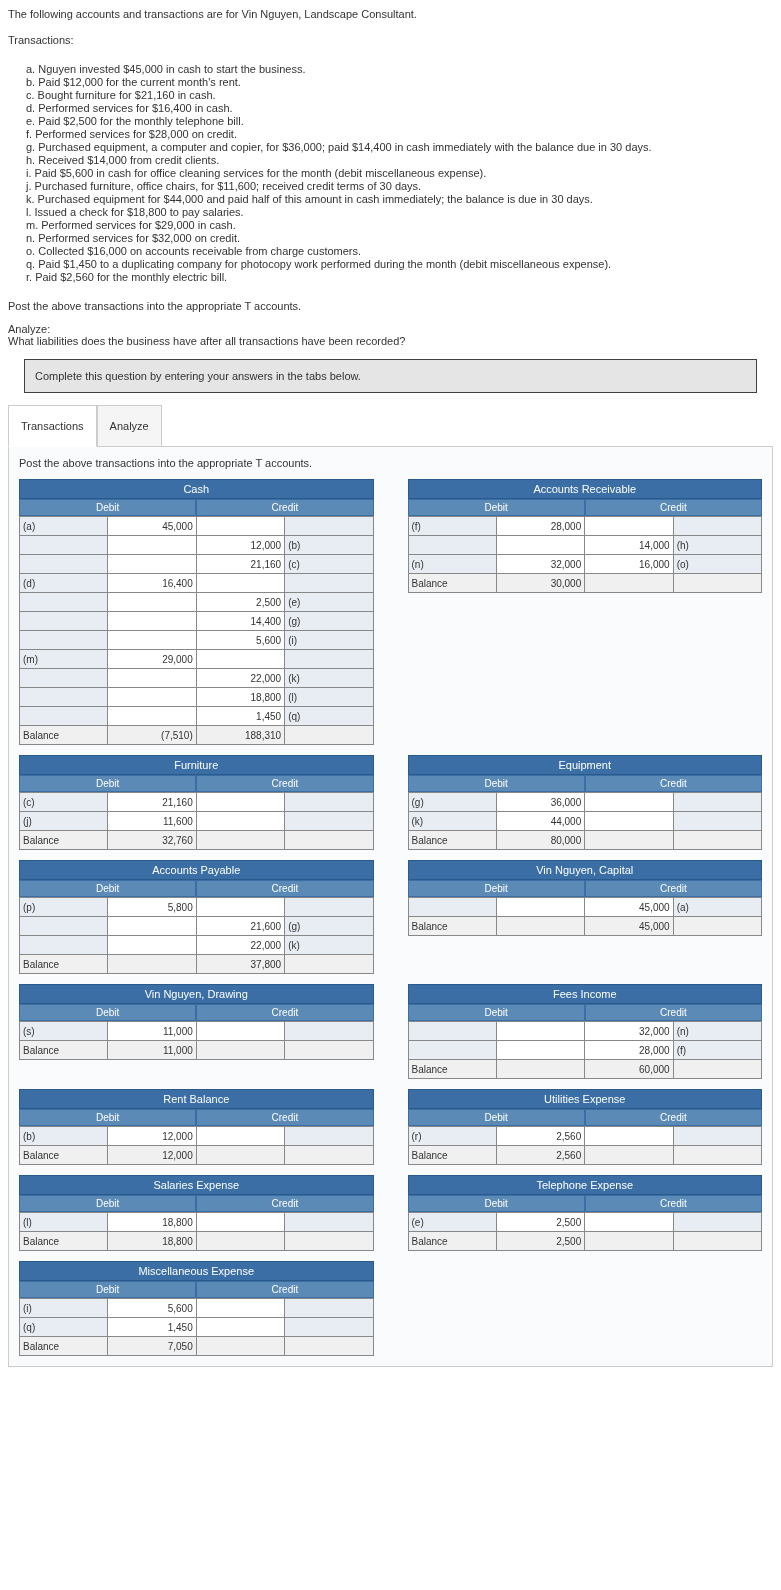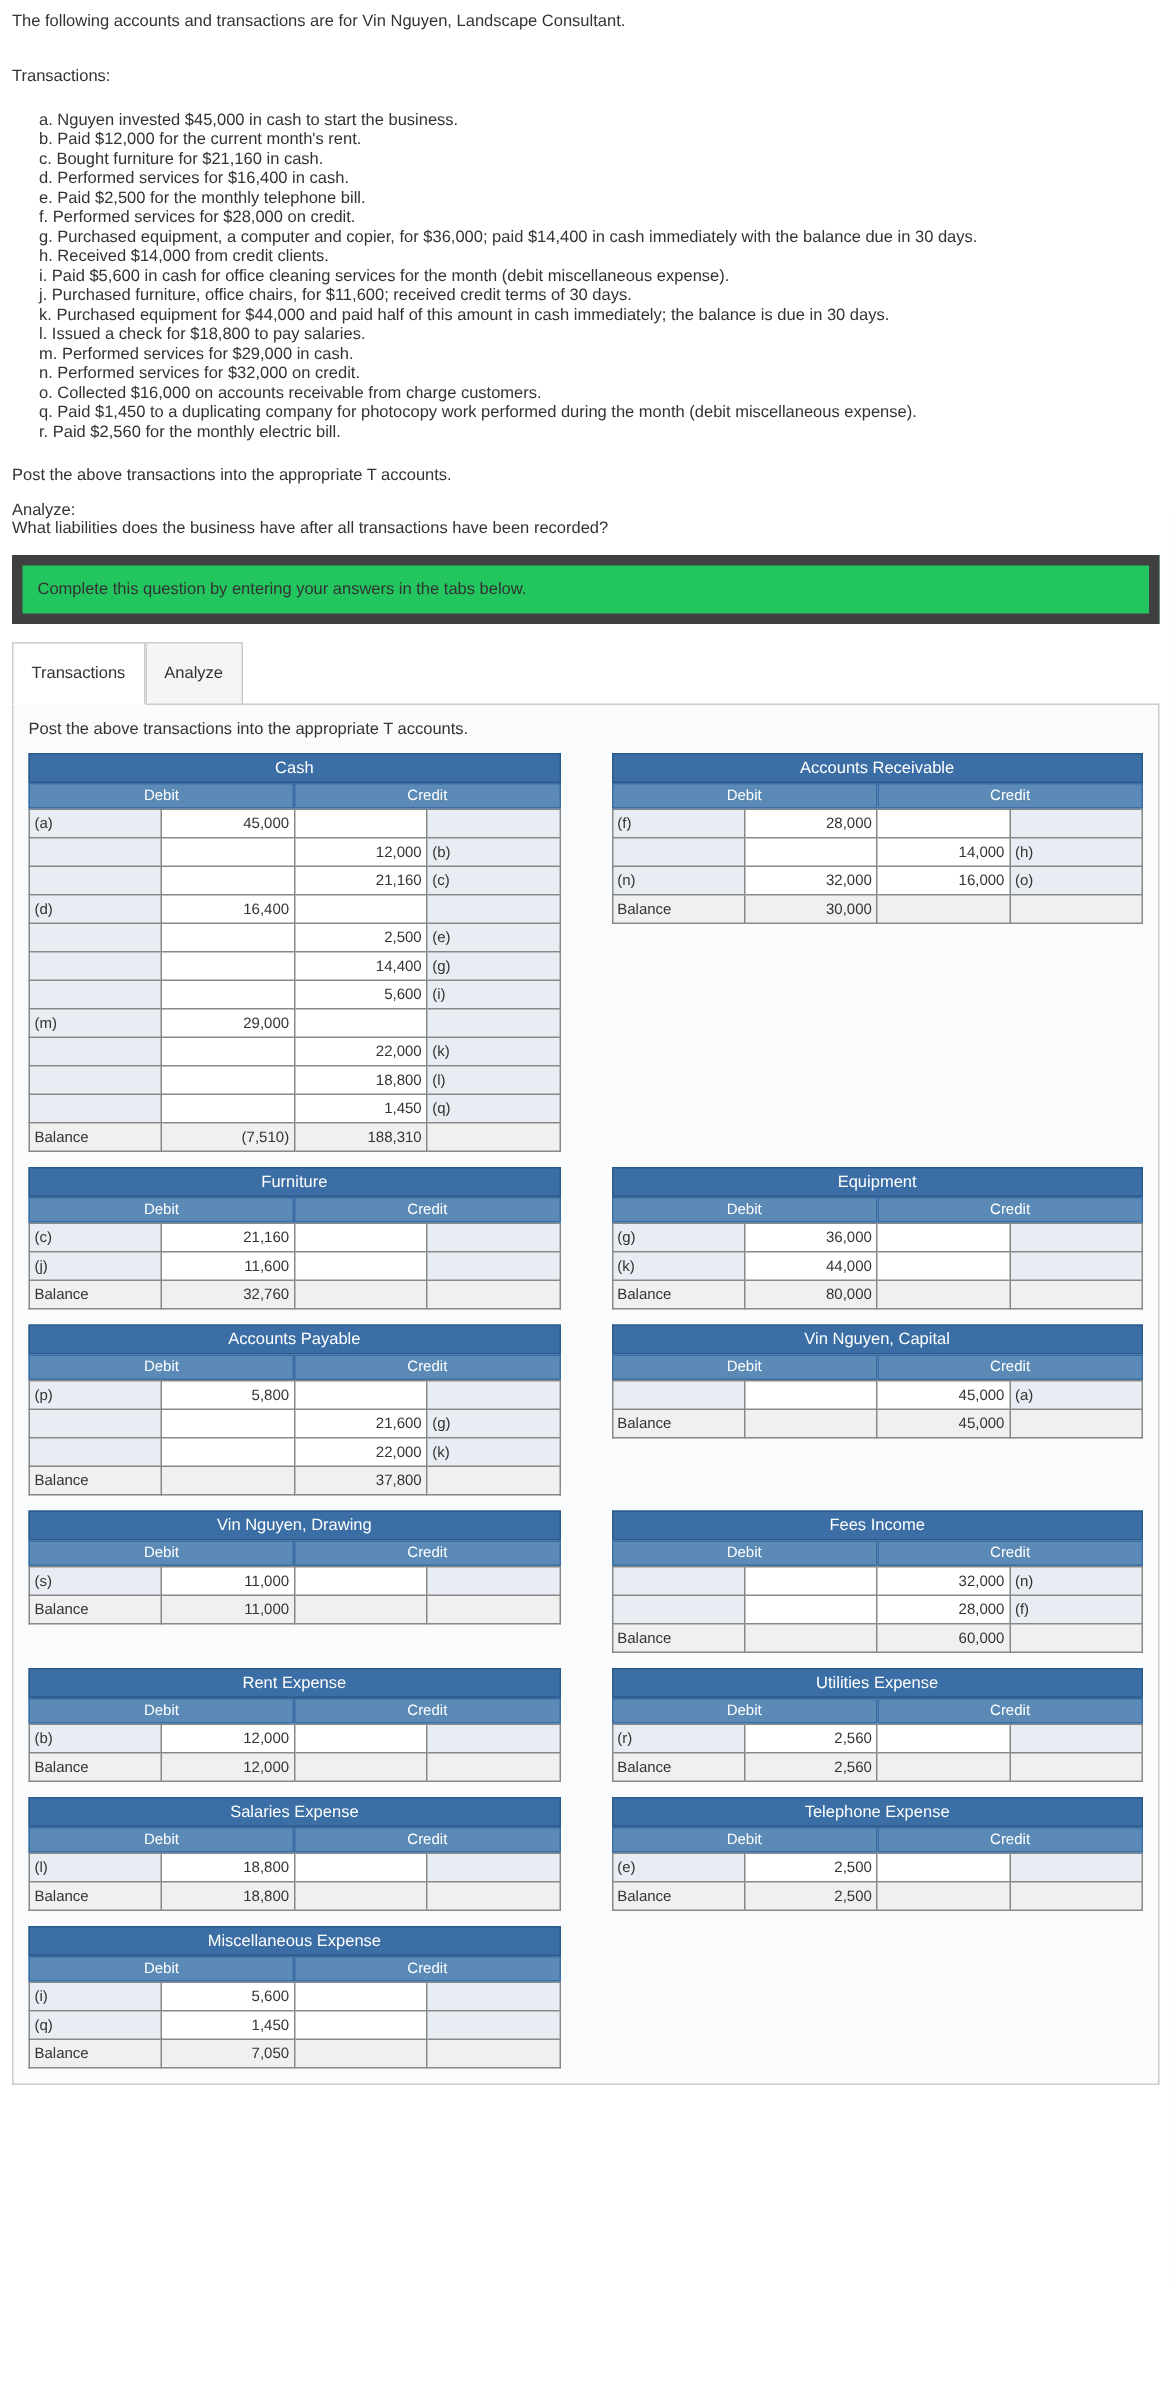--- a/index.html
+++ b/index.html
@@ -1,20 +1,20 @@
 <!DOCTYPE html>
 <html><head>
 <meta charset="utf-8">
 <style>
 body{font-family:Arial,sans-serif;font-size:11px;color:#333;margin:0;padding:8px;background:#fff}
-.intro{margin-bottom:25px}
+.intro{margin-bottom:14px}
 .bold{font-weight:normal}
 ol.tx{list-style:none;padding-left:18px;margin:17px 0}
 ol.tx li{margin:1px 0}
-.section-box{background:#22c55e;border:7px solid #404040;padding:10px;margin:12px 0}
+.section-box{background:#e5e5e5;border:1px solid #404040;padding:10px;margin:12px 16px}
 .tabs{display:flex;margin-top:10px}
 .tab{border:1px solid #ccc;padding:14px 12px;background:#f5f5f5;font-size:11px}
 .tab.active{background:#fff;border-bottom:1px solid #fff;position:relative;z-index:2}
 .tab-panel{border:1px solid #ccc;padding:10px;margin-top:-1px;background:#f9fbfd}
 .accounts-row{display:flex;gap:34px;margin-top:10px}
 .account{flex:1}
 .acct-title{background:#3a6ea5;color:#fff;text-align:center;padding:3px;font-size:11px;border:1px solid #2a5a8a}
 .hdr-row{display:flex}
 .hdr-half{flex:1;background:#5a8ab5;color:#fff;text-align:center;padding:2px;border:1px solid #3a6ea5;font-size:10px}
 table.t{width:100%;border-collapse:collapse;table-layout:fixed}
@@ -352,21 +352,21 @@
                 <td class="val"></td>
                 <td class="val">60,000</td>
                 <td class="lbl"></td>
               </tr>
             </tbody>
           </table>
   </div>
       </div>
 <div class="accounts-row">
         <div class="account">
-    <div class="acct-title">Rent Expense</div>
+    <div class="acct-title">Rent Balance</div>
     <div class="hdr-row">
             <div class="hdr-half">Debit</div>
             <div class="hdr-half">Credit</div>
           </div>
     <table class="t">
             <tbody>
               <tr>
                 <td class="lbl">(b)</td>
                 <td class="val">12,000</td>
                 <td class="val"></td>

